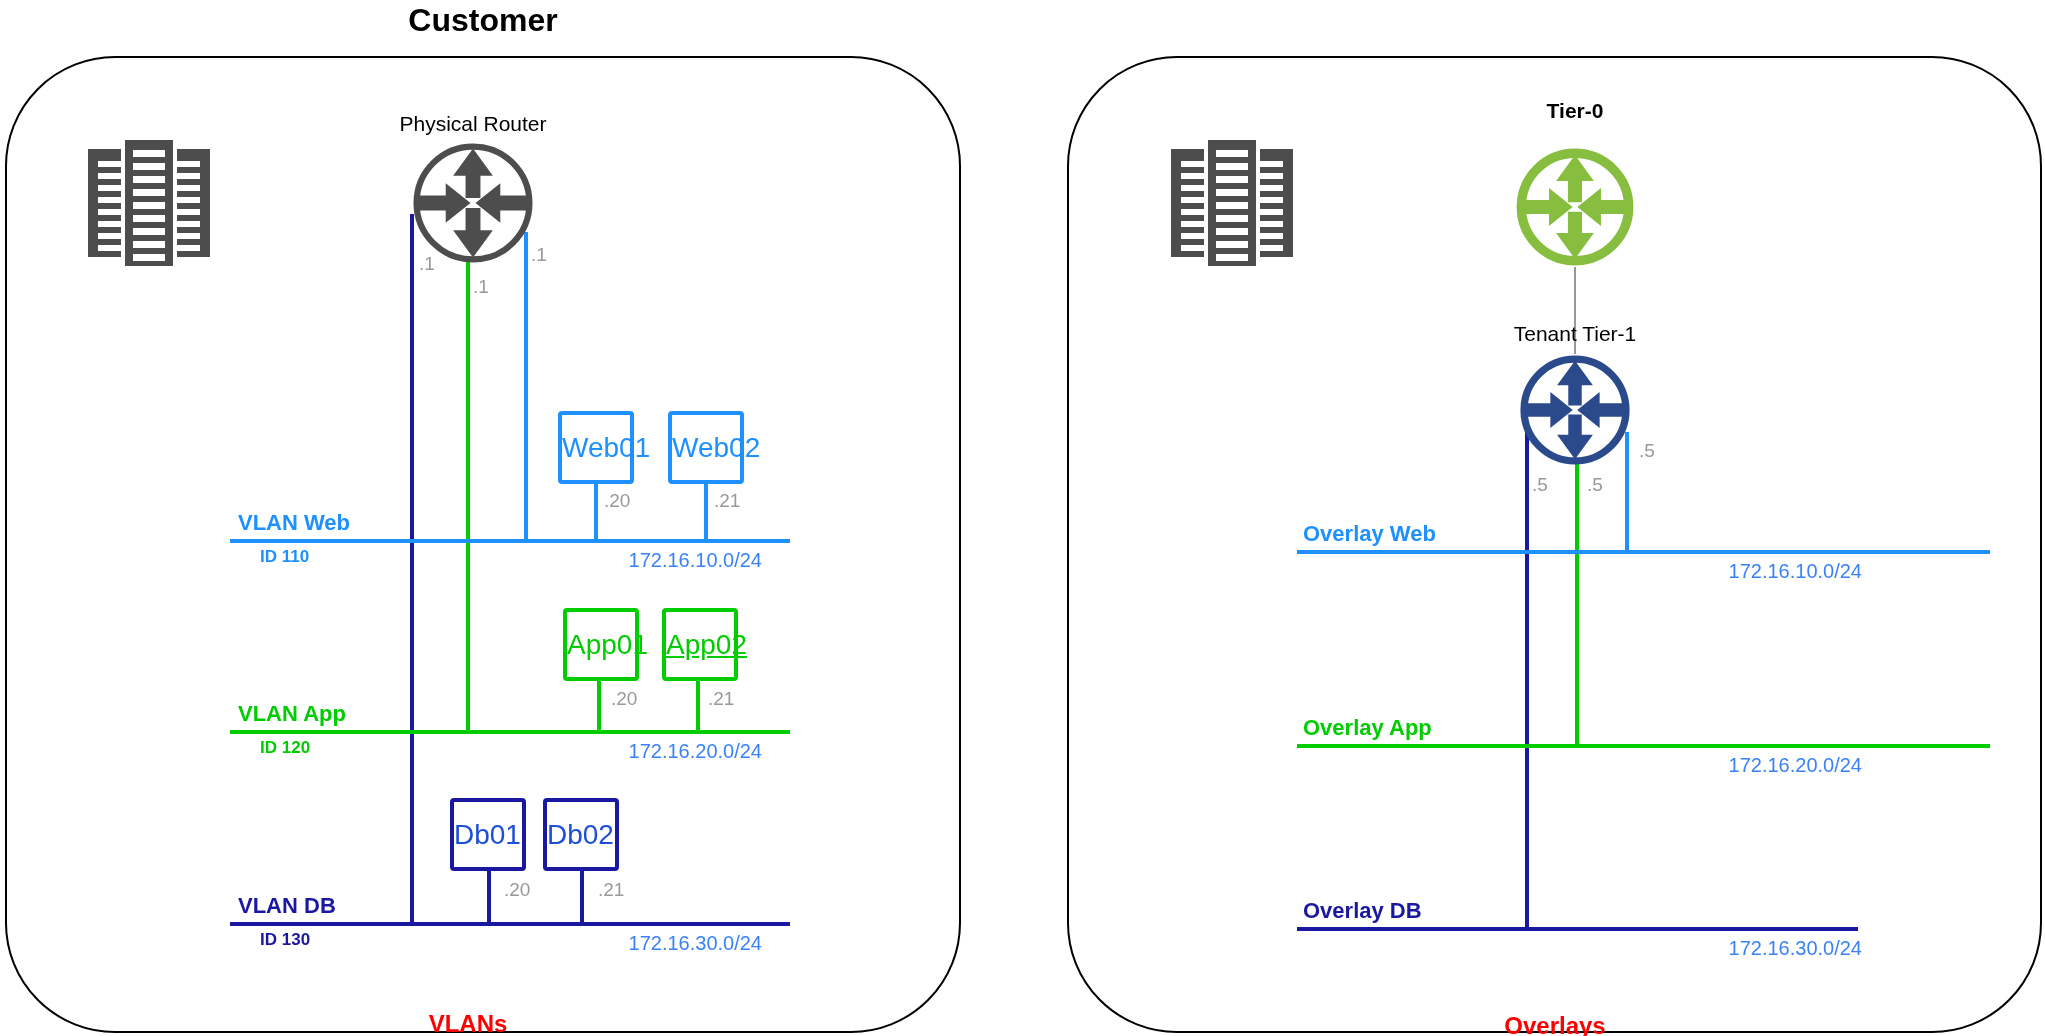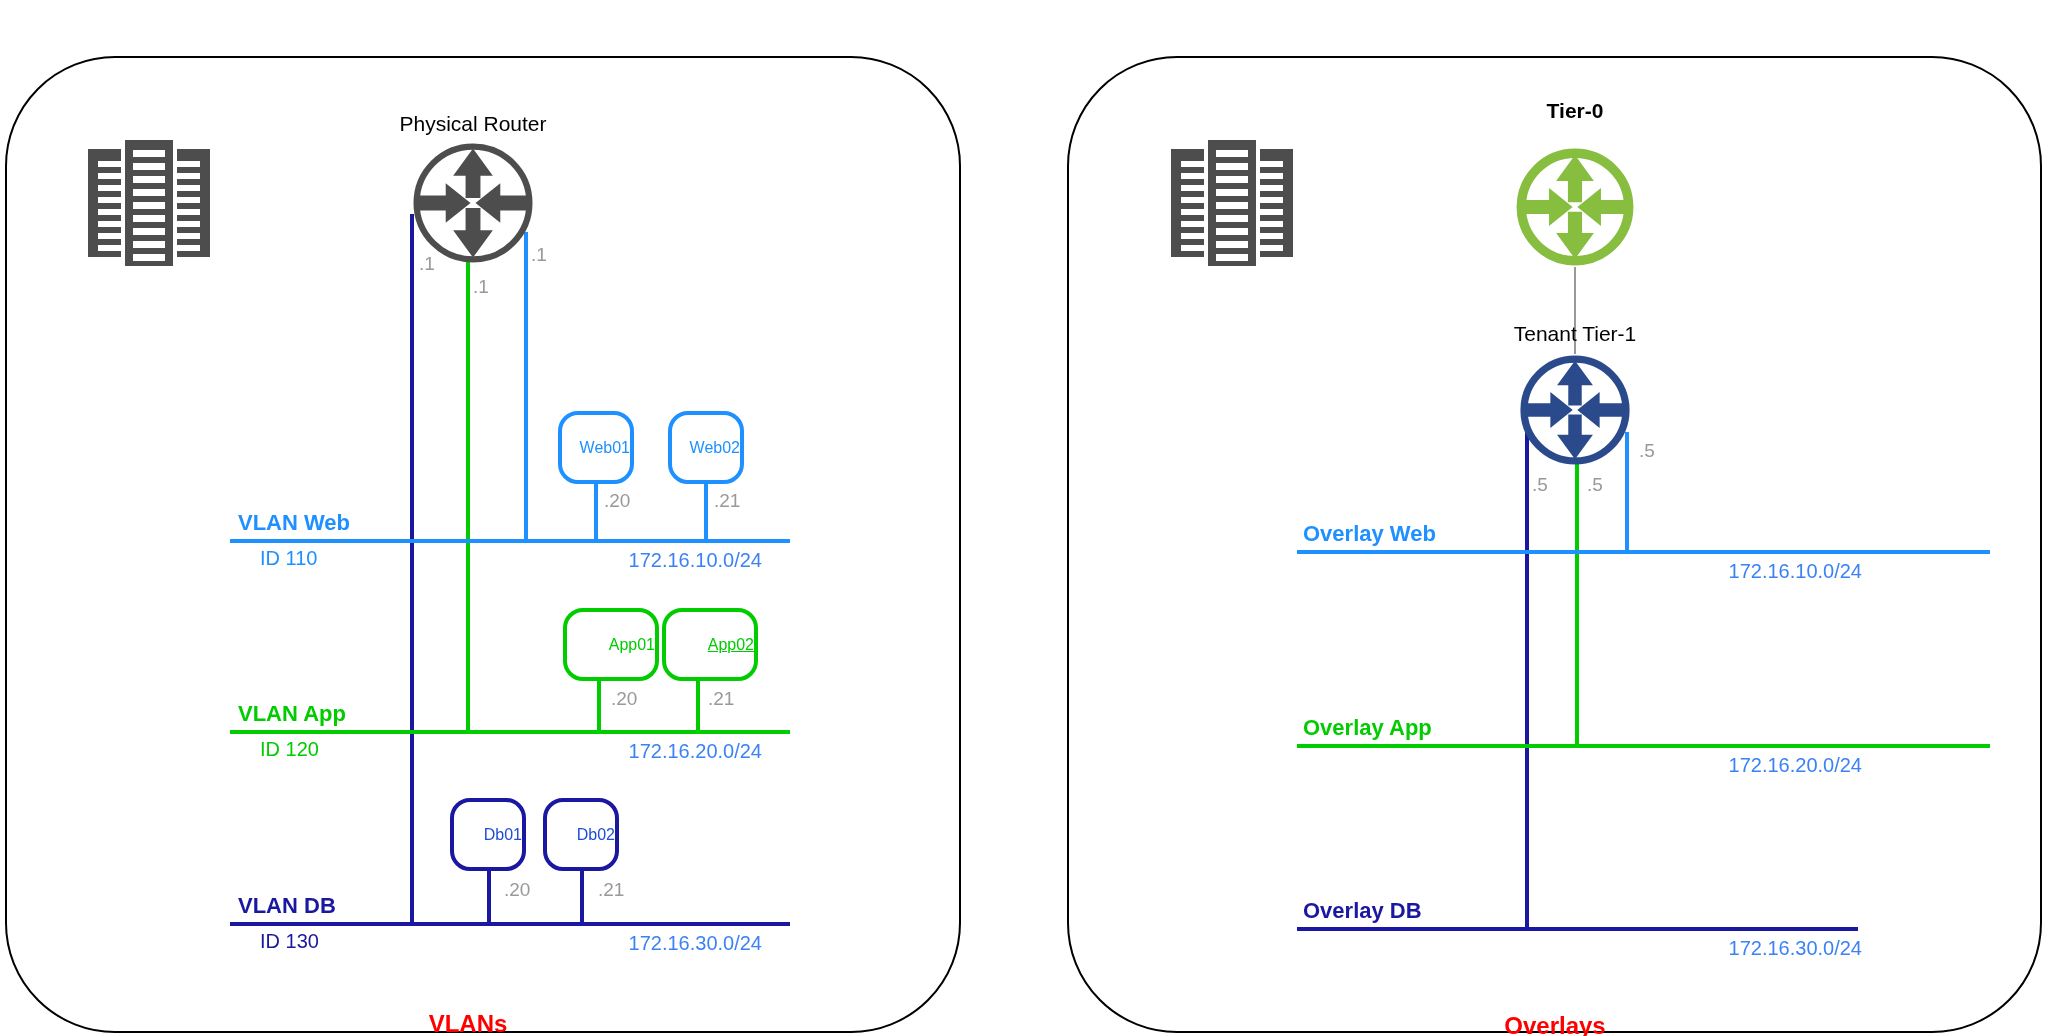--- a/index.html
+++ b/index.html
@@ -5,28 +5,28 @@
   html,body{margin:0;padding:0;background:#fff;}
   .canvas{position:relative;width:2045px;height:1036px;background:#fff;overflow:hidden;
           font-family:"Liberation Sans","DejaVu Sans",sans-serif;}
   .panel{position:absolute;border:2px solid #000;border-radius:110px;background:#fff;}
   .panel-title{position:absolute;font-size:32px;font-weight:bold;color:#000;text-align:center;}
   .node-label{position:absolute;font-size:21px;color:#000;text-align:center;}
   .line-v{position:absolute;width:4px;}
   .line-h{position:absolute;height:4px;}
   .thin-v{position:absolute;width:2px;background:#999;}
   .net-name{position:absolute;font-size:22px;font-weight:bold;}
-  .net-id{position:absolute;font-size:20px;font-weight:normal;}
+  .net-id{position:absolute;font-size:17px;font-weight:bold;}
   .cidr{position:absolute;width:200px;text-align:right;font-size:20px;color:#3b82f6;}
   .ip{position:absolute;font-size:19px;color:#999;}
-  .host-box{position:absolute;width:68px;height:65px;border:4px solid;border-radius:20px;
-            background:#fff;display:flex;align-items:center;justify-content:flex-end;font-size:16px;}
+  .host-box{position:absolute;width:68px;height:65px;border:4px solid;border-radius:4px;
+            background:#fff;display:flex;align-items:center;justify-content:flex-start;font-size:28px;}
   .footer-label{position:absolute;width:200px;text-align:center;font-size:24px;font-weight:bold;color:#FF0000;margin-top:46px;}
   .c-web{color:#1E90FF;} .bg-web{background:#1E90FF;} .bd-web{border-color:#1E90FF;color:#1E90FF;}
-  .c-app{color:#00CC00;} .bg-app{background:#00CC00;} .bd-app{border-color:#00CC00;color:#00CC00;padding-left:20px;}
+  .c-app{color:#00CC00;} .bg-app{background:#00CC00;} .bd-app{border-color:#00CC00;color:#00CC00;}
   .c-db{color:#1A17A0;}  .bg-db{background:#1A17A0;}  .bd-db{border-color:#1A17A0;color:#1d4ed8;}
   svg.router{position:absolute;}
   svg.router.gray {color:#4D4D4D;--ring:5;}
   svg.router.tier0{color:#87BE40;--ring:8;}
   svg.router.tier1{color:#2A4A8C;--ring:6.5;}
   svg.rack{position:absolute;color:#4D4D4D;}
 </style>
 </head>
 <body>
 
@@ -69,20 +69,21 @@
           <rect x="89" y="81" width="23" height="6"></rect>
         <rect x="89" y="93" width="23" height="6"></rect>
           <rect x="89" y="105" width="23" height="6"></rect>
       </g>
     </symbol>
   </defs>
 </svg>
 
 <div class="canvas">
 
+  <div class="panel-title" style="left:233px;top:2px;width:500px;">Customer</div>
   <div class="panel" style="left:5px;top:56px;width:952px;height:973px;"></div>
 
   <svg class="rack" width="122" height="126" style="left:88px;top:140px;">
       <use href="#rack-glyph"></use>
     </svg>
 
   <div class="node-label" style="left:323px;top:112px;width:300px;">Physical Router</div>
 
   <div class="line-v bg-db" style="left:410px;top:214px;height:710px;"></div>
   <div class="line-v bg-app" style="left:466px;top:262px;height:470px;"></div>

